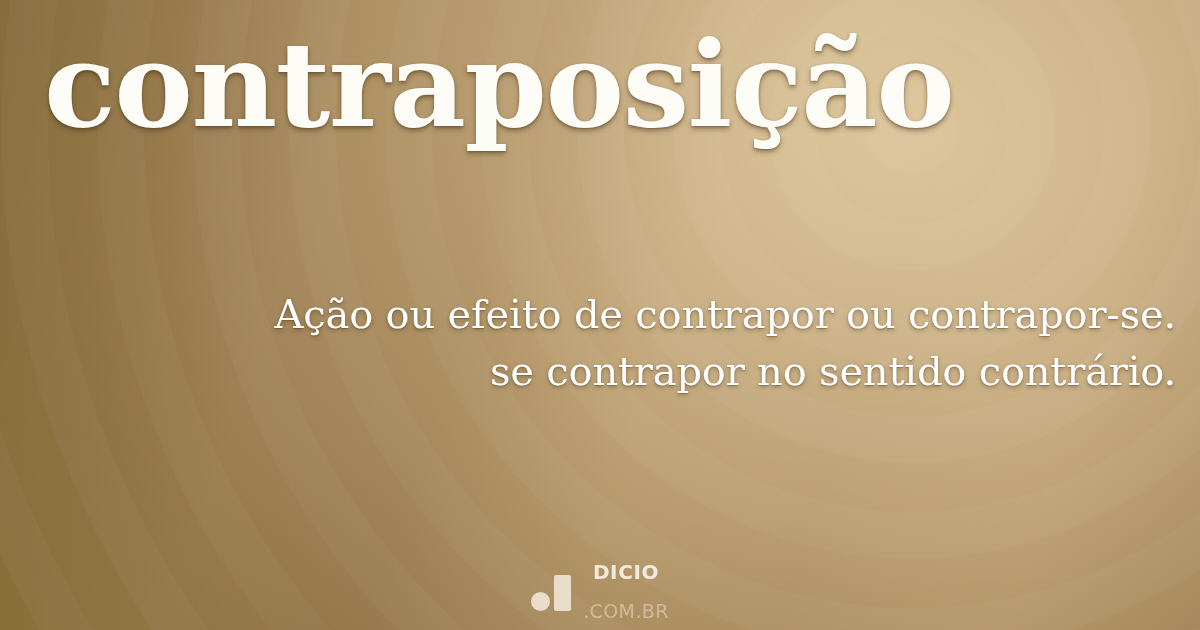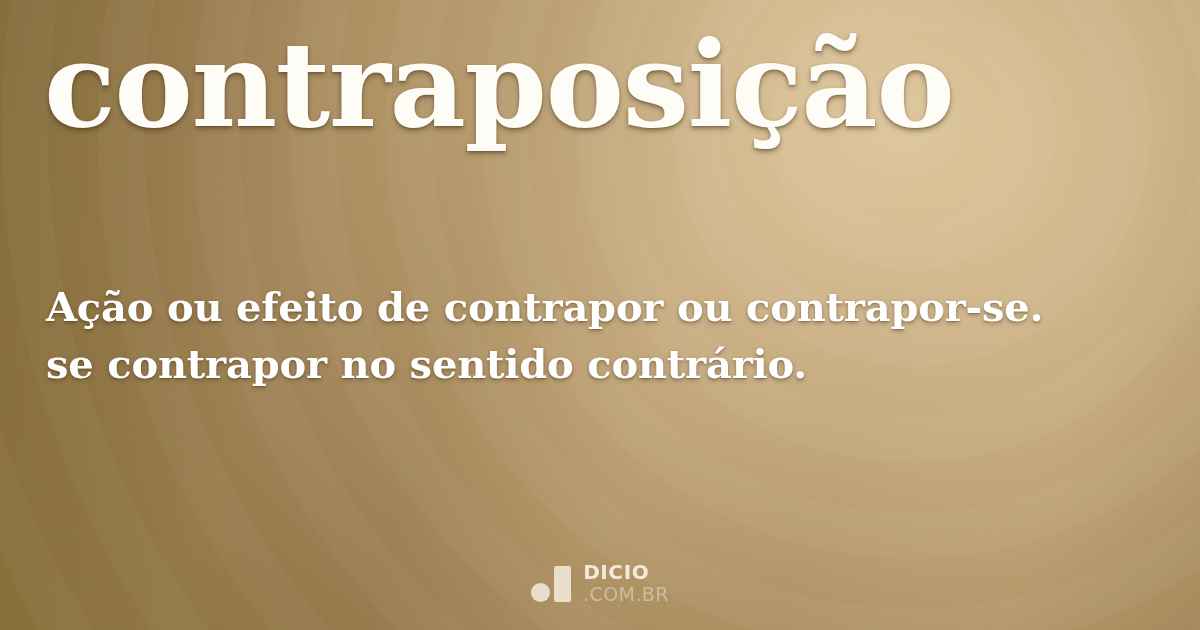--- a/index.html
+++ b/index.html
@@ -98,30 +98,31 @@
       0 3px 5px rgba(60, 44, 16, 0.42),
       0 1px 2px rgba(60, 44, 16, 0.30);
     white-space: nowrap;
   }
 
   #definition {
     position: absolute;
     left: 46px;
     top: 278px;
     width: 1122px;
-    margin: 0;
+    margin: 8px;
     font-family: "DejaVu Serif", "Liberation Serif", serif;
-    font-weight: 700;
+    font-weight: 400;
     font-size: 40px;
     line-height: 57px;
     letter-spacing: -0.2px;
     color: #ffffff;
     text-shadow:
       0 2px 4px rgba(60, 44, 16, 0.40),
       0 1px 1px rgba(60, 44, 16, 0.28);
+    text-align: right;
   }
 
   
   #logo {
     position: absolute;
     left: 0;
     right: 0;
     top: 562px;
     display: flex;
     align-items: center;
@@ -148,32 +149,33 @@
     height: 36px;
     border-radius: 2px;
     background: rgba(247, 241, 227, 0.80);
   }
 
   #logo-text {
     display: flex;
     flex-direction: column;
     justify-content: center;
     line-height: 1;
+    text-align: center;
   }
 
   #logo-name {
     font-family: "DejaVu Sans", "Liberation Sans", sans-serif;
     font-weight: 700;
     font-size: 20px;
     letter-spacing: 0.6px;
     color: rgba(250, 246, 237, 0.88);
   }
 
   #logo-tld {
-    margin-top: 3px;
+    margin-top: 20px;
     font-family: "DejaVu Sans", "Liberation Sans", sans-serif;
     font-weight: 400;
     font-size: 19px;
     letter-spacing: 0.4px;
     color: rgba(250, 246, 237, 0.42);
   }
 </style>
 </head>
 <body>
 

